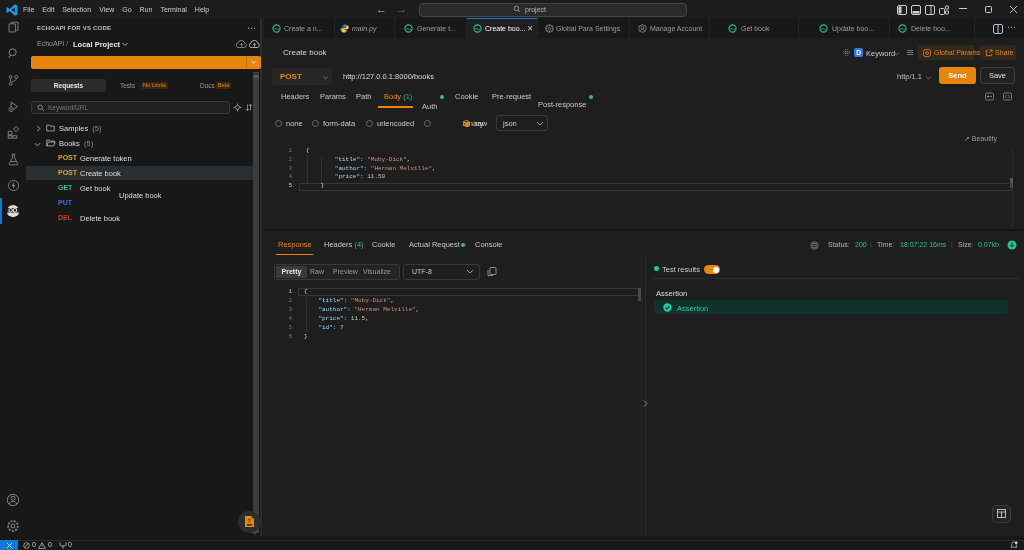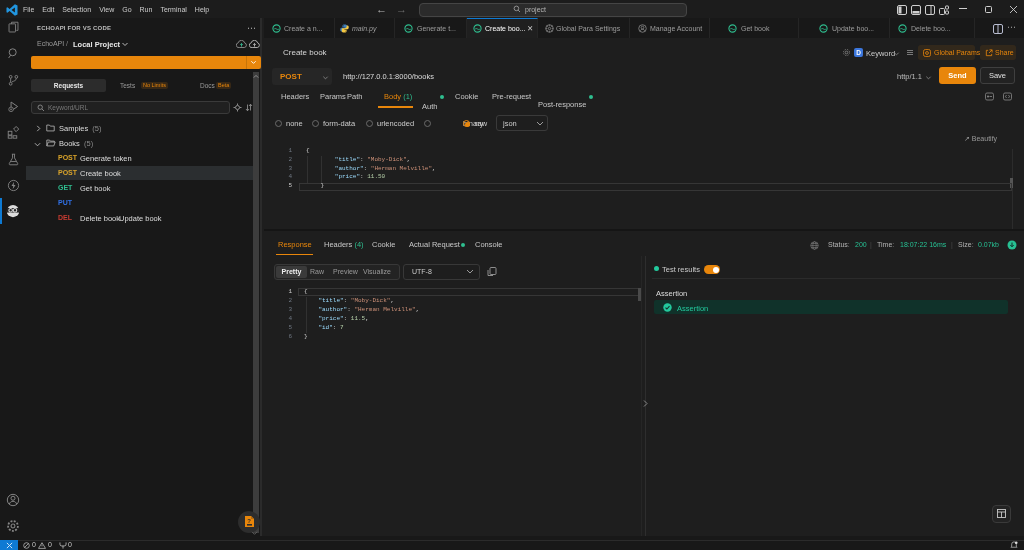--- a/index.html
+++ b/index.html
@@ -243,21 +243,21 @@
   <div class="abs" style="left:33px;top:18px;">Books&nbsp; <span style="color:#8a8a8a;">(5)</span></div>
 
   <div class="abs" style="left:32px;top:33px;font-size:7px;font-weight:bold;color:#d9a32a;">POST</div>
   <div class="abs" style="left:54px;top:33px;">Generate token</div>
   <div class="abs" style="left:0px;top:45px;width:228px;height:14px;background:#2b2e30;"></div>
   <div class="abs" style="left:32px;top:48px;font-size:7px;font-weight:bold;color:#d9a32a;">POST</div>
   <div class="abs" style="left:54px;top:48px;">Create book</div>
   <div class="abs" style="left:32px;top:63px;font-size:7px;font-weight:bold;color:#2fbe8f;">GET</div>
   <div class="abs" style="left:54px;top:63px;">Get book</div>
   <div class="abs" style="left:32px;top:78px;font-size:7px;font-weight:bold;color:#3071e8;">PUT</div>
-  <div class="abs" style="left:54px;top:93px;padding-left:39px;">Update book</div>
+  <div class="abs" style="left:54px;top:70px;padding-left:39px;">Update book</div>
   <div class="abs" style="left:32px;top:93px;font-size:7px;font-weight:bold;color:#c93c32;">DEL</div>
   <div class="abs" style="left:54px;top:93px;">Delete book</div>
 </div>
 
 <div class="abs" style="left:252.5px;top:72px;width:6.5px;height:461px;background:#3d3d3d;"></div>
 <div class="abs" style="left:253px;top:73.5px;">
       <svg width="6" height="5" viewBox="0 0 6 5">
         <path d="M0.8 3.6L3 1.4l2.2 2.2" fill="none" stroke="#9a9a9a" stroke-width="0.9"></path>
       </svg>
     </div>
@@ -416,21 +416,21 @@
       <svg width="7" height="6" viewBox="0 0 8 7">
         <path d="M1.5 2l2.5 2.5L6.5 2" fill="none" stroke="#8a8a8a" stroke-width="1"></path>
       </svg>
     </div>
 <div class="abs" style="left:939px;top:67px;width:37px;height:17px;background:#e8860b;border-radius:3px;text-align:center;line-height:17px;font-size:7.5px;font-weight:bold;color:#fff;">Send</div>
 <div class="abs" style="left:980px;top:67px;width:35px;height:17px;background:#222222;border:1px solid #3f3f3f;border-radius:3px;text-align:center;line-height:15px;font-size:7.5px;color:#e0e0e0;">Save</div>
 
 <div class="abs" id="req-tabs" style="left:264px;top:92px;width:760px;height:12px;font-size:7.5px;color:#c8c8c8;">
   <div class="abs" style="left:17px;top:0;">Headers</div>
   <div class="abs" style="left:56px;top:0;">Params</div>
-  <div class="abs" style="left:83px;top:0;">Path</div>
+  <div class="abs" style="left:92px;top:0;">Path</div>
   <div class="abs" style="left:120px;top:0;color:#e8860b;">Body <span style="color:#2fbe8f;">(1)</span></div>
   <div class="abs" style="left:158px;top:10px;">Auth</div>
   <div class="abs" style="left:176px;top:2.5px;width:4px;height:4px;border-radius:50%;background:#2fbe8f;"></div>
   <div class="abs" style="left:191px;top:0;">Cookie</div>
   <div class="abs" style="left:228px;top:0;">Pre-request</div>
   <div class="abs" style="left:274px;top:0;margin-top:8px;">Post-response</div>
   <div class="abs" style="left:325px;top:2.5px;width:4px;height:4px;border-radius:50%;background:#2fbe8f;"></div>
 </div>
 <div class="abs" style="left:378px;top:105.5px;width:35px;height:2px;background:#e8860b;"></div>
 <div class="abs" style="left:985px;top:92px;">

